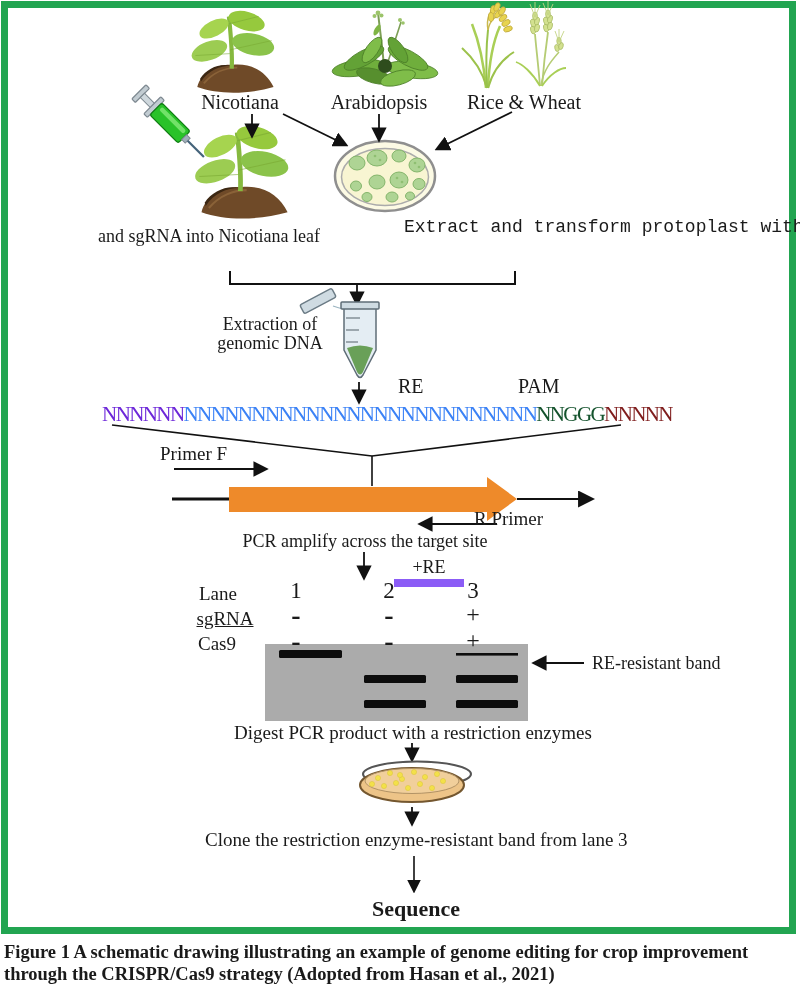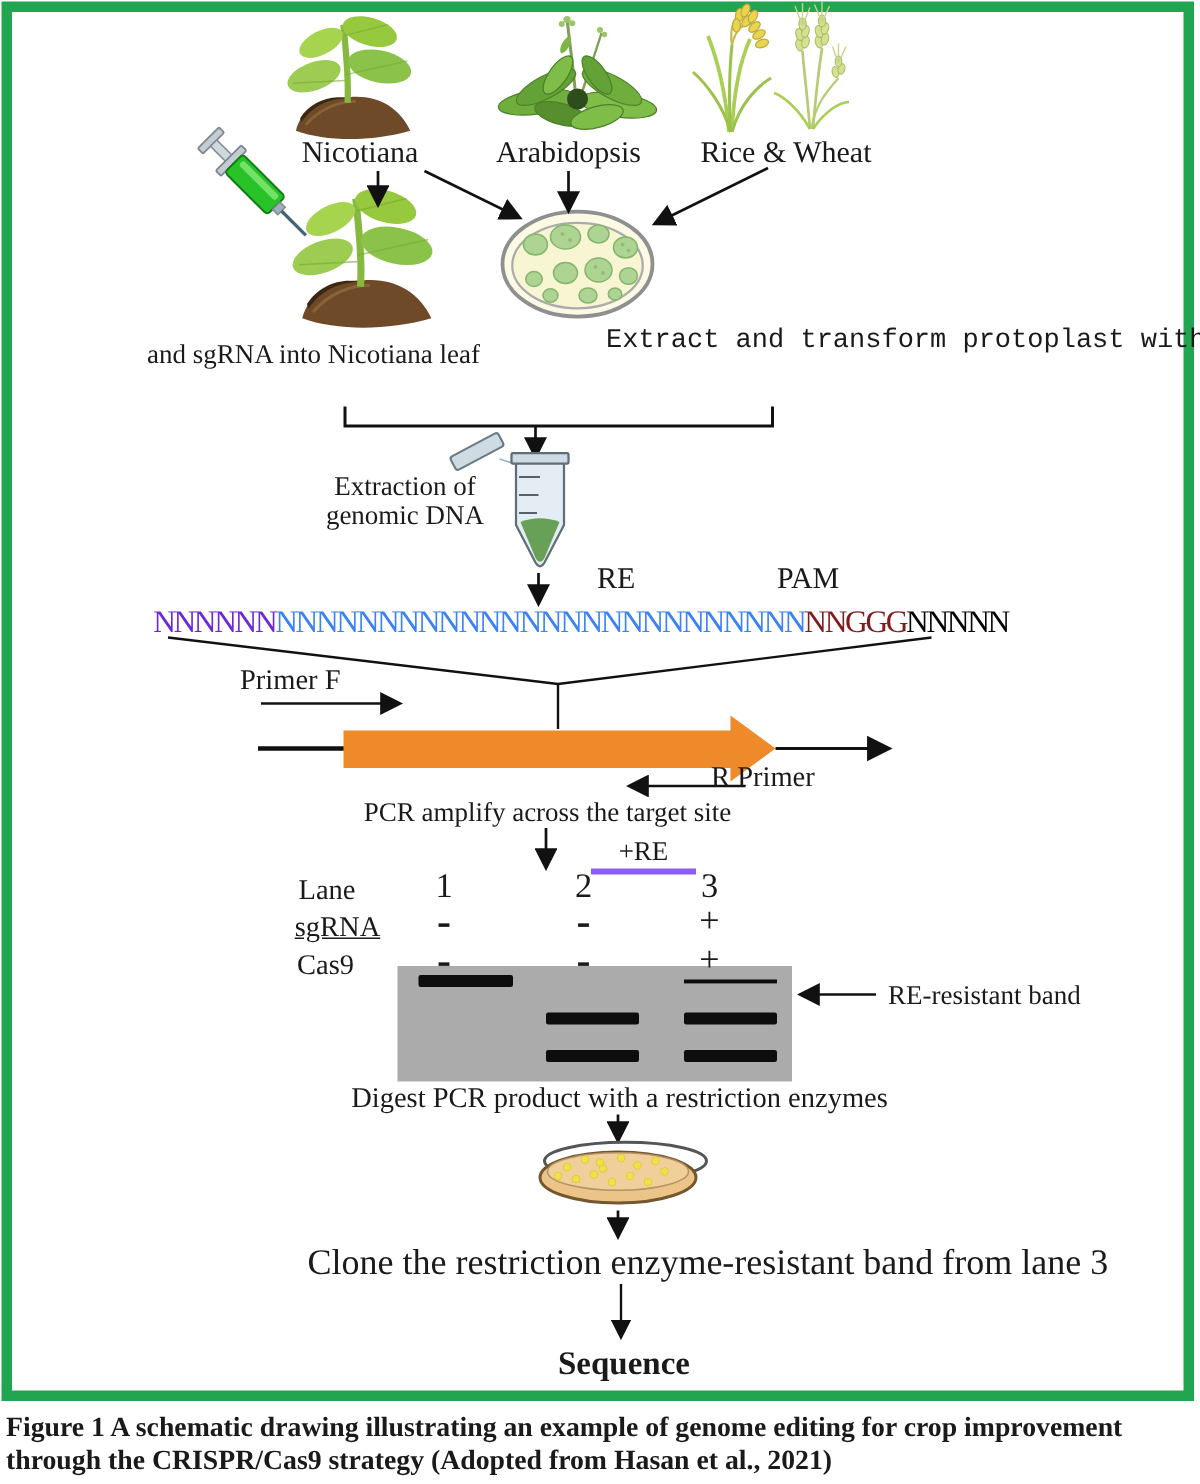--- a/index.html
+++ b/index.html
@@ -7,21 +7,21 @@
   #frame{position:absolute;left:1px;top:1px;width:795px;height:933px;border:7px solid #22a551;box-sizing:border-box;background:#ffffff;}
   svg.gfx{position:absolute;left:0;top:0;pointer-events:none;}
   .txt{position:absolute;white-space:nowrap;color:#1a1a1a;}
   .ctr{text-align:center;}
   .lbl{font-size:20px;}
   .blk{font-size:18px;line-height:23px;}
   .it{font-style:italic;}
   .seq{font-size:21px;letter-spacing:-1.6px;font-weight:400;}
   .relbl{font-size:20px;}
   .small{font-size:19px;}
-  .underlined{border-bottom:4px solid #8b5cf6;padding-bottom:1px;}
+  .underlined{border-bottom:8px solid #8b5cf6;padding-bottom:1px;}
   .lane-num{font-size:23px;}
   .cell-minus{font-size:28px;font-weight:800;line-height:28px;}
   .cell-plus{font-size:24px;font-weight:400;line-height:26px;}
   .seq-title{font-size:22px;font-weight:700;}
   .caption{font-size:18.5px;font-weight:700;line-height:22px;}
 </style>
 </head>
 <body>
 
 <div id="frame"></div>
@@ -237,21 +237,21 @@
 </div>
 
 <div class="txt ctr" style="left:215px;top:315px;width:110px;font-size:18px;line-height:19px;">
   <div>Extraction of</div>
   <div>genomic DNA</div>
 </div>
 
 <div class="txt relbl" style="left:398px;top:375px;">RE</div>
 <div class="txt relbl" style="left:518px;top:375px;">PAM</div>
 
-<div class="txt seq ctr" style="left:96px;top:402px;width:582px;"><span style="color: #6d28d9;">NNNNNN</span><span style="color: #3b82f6;">NNNNNNNNNNNNNNNNNNNNNNNNNN</span><span style="color: #7f1d1d;">NNGGG</span><span style="color: #000000;">NNNNN</span></div>
+<div class="txt seq ctr" style="left:96px;top:402px;width:582px;"><span style="color: #6d28d9;">NNNNNN</span><span style="color: #3b82f6;">NNNNNNNNNNNNNNNNNNNNNNNNNN</span><span style="color: #14532d;">NNGGG</span><span style="color: #7f1d1d;">NNNNN</span></div>
 
 <div class="txt small" style="left:148px;top:443px;margin-left:12px;">Primer F</div>
 <div class="txt small" style="left:474px;top:508px;">R Primer</div>
 
 <div class="txt ctr" style="left:225px;top:531px;width:280px;font-size:18px;">PCR amplify across the target site</div>
 <div class="txt ctr underlined" style="left:394px;top:557px;width:70px;font-size:18px;">+RE</div>
 
 <div class="txt small ctr" style="left:196px;top:583px;width:44px;">Lane</div>
 <div class="txt lane-num ctr" style="left:282px;top:578px;width:28px;">1</div>
 <div class="txt lane-num ctr" style="left:375px;top:578px;width:28px;">2</div>
@@ -263,17 +263,17 @@
 <div class="txt cell-plus ctr" style="left:459px;top:601px;width:28px;">+</div>
 
 <div class="txt small ctr" style="left:192px;top:633px;width:50px;">Cas9</div>
 <div class="txt cell-minus ctr" style="left:282px;top:627px;width:28px;">-</div>
 <div class="txt cell-minus ctr" style="left:375px;top:627px;width:28px;">-</div>
 <div class="txt cell-plus ctr" style="left:459px;top:627px;width:28px;">+</div>
 
 <div class="txt" style="left:592px;top:653px;font-size:18px;">RE-resistant band</div>
 
 <div class="txt ctr" style="left:230px;top:722px;width:366px;font-size:19px;">Digest PCR product with a restriction enzymes</div>
-<div class="txt ctr" style="left:205px;top:829px;width:420px;font-size:24px;">Clone the restriction enzyme-resistant band from lane 3</div>
+<div class="txt ctr" style="left:205px;top:829px;width:420px;font-size:19px;">Clone the restriction enzyme-resistant band from lane 3</div>
 <div class="txt seq-title ctr" style="left:336px;top:896px;width:160px;">Sequence</div>
 
 <div class="txt caption" style="left:4px;top:941px;">Figure 1 A schematic drawing illustrating an example of genome editing for crop improvement</div>
 <div class="txt caption" style="left:4px;top:963px;">through the CRISPR/Cas9 strategy (Adopted from Hasan et al., 2021)</div>
 
 </body></html>

